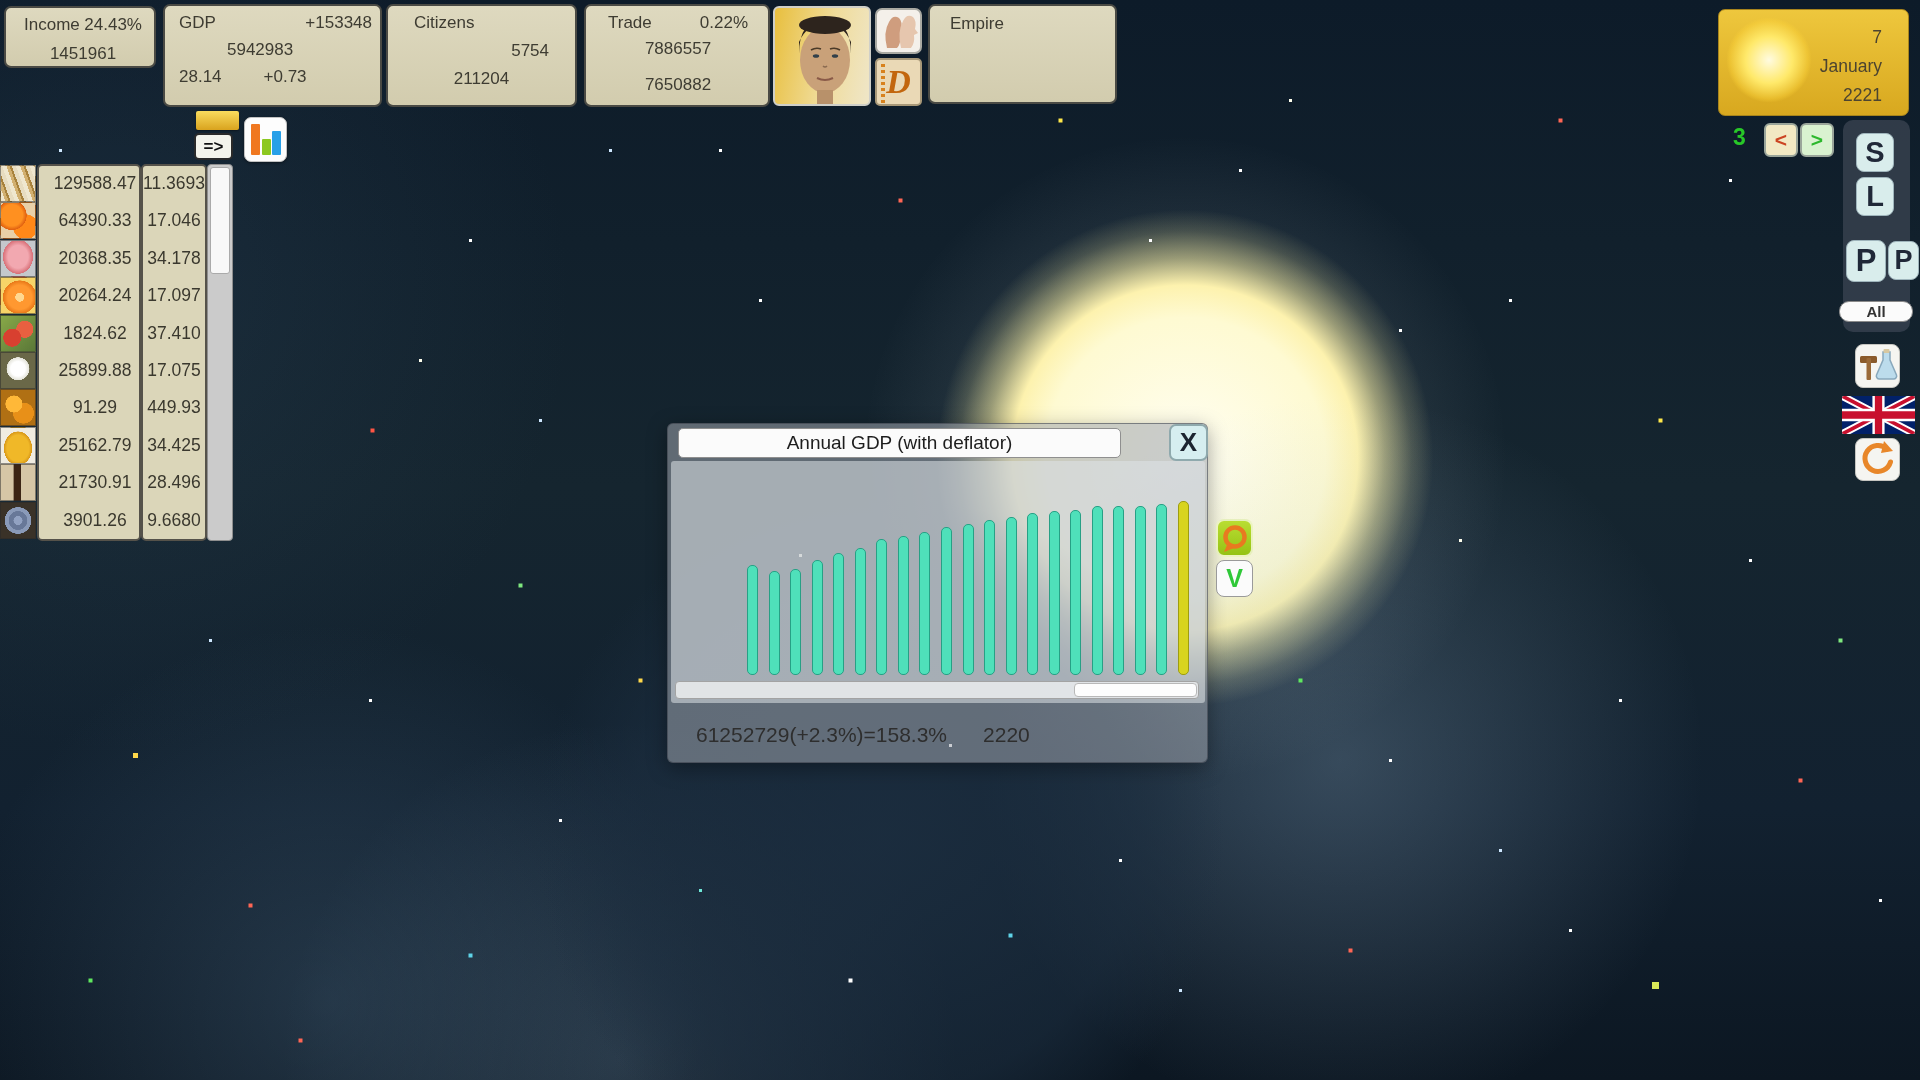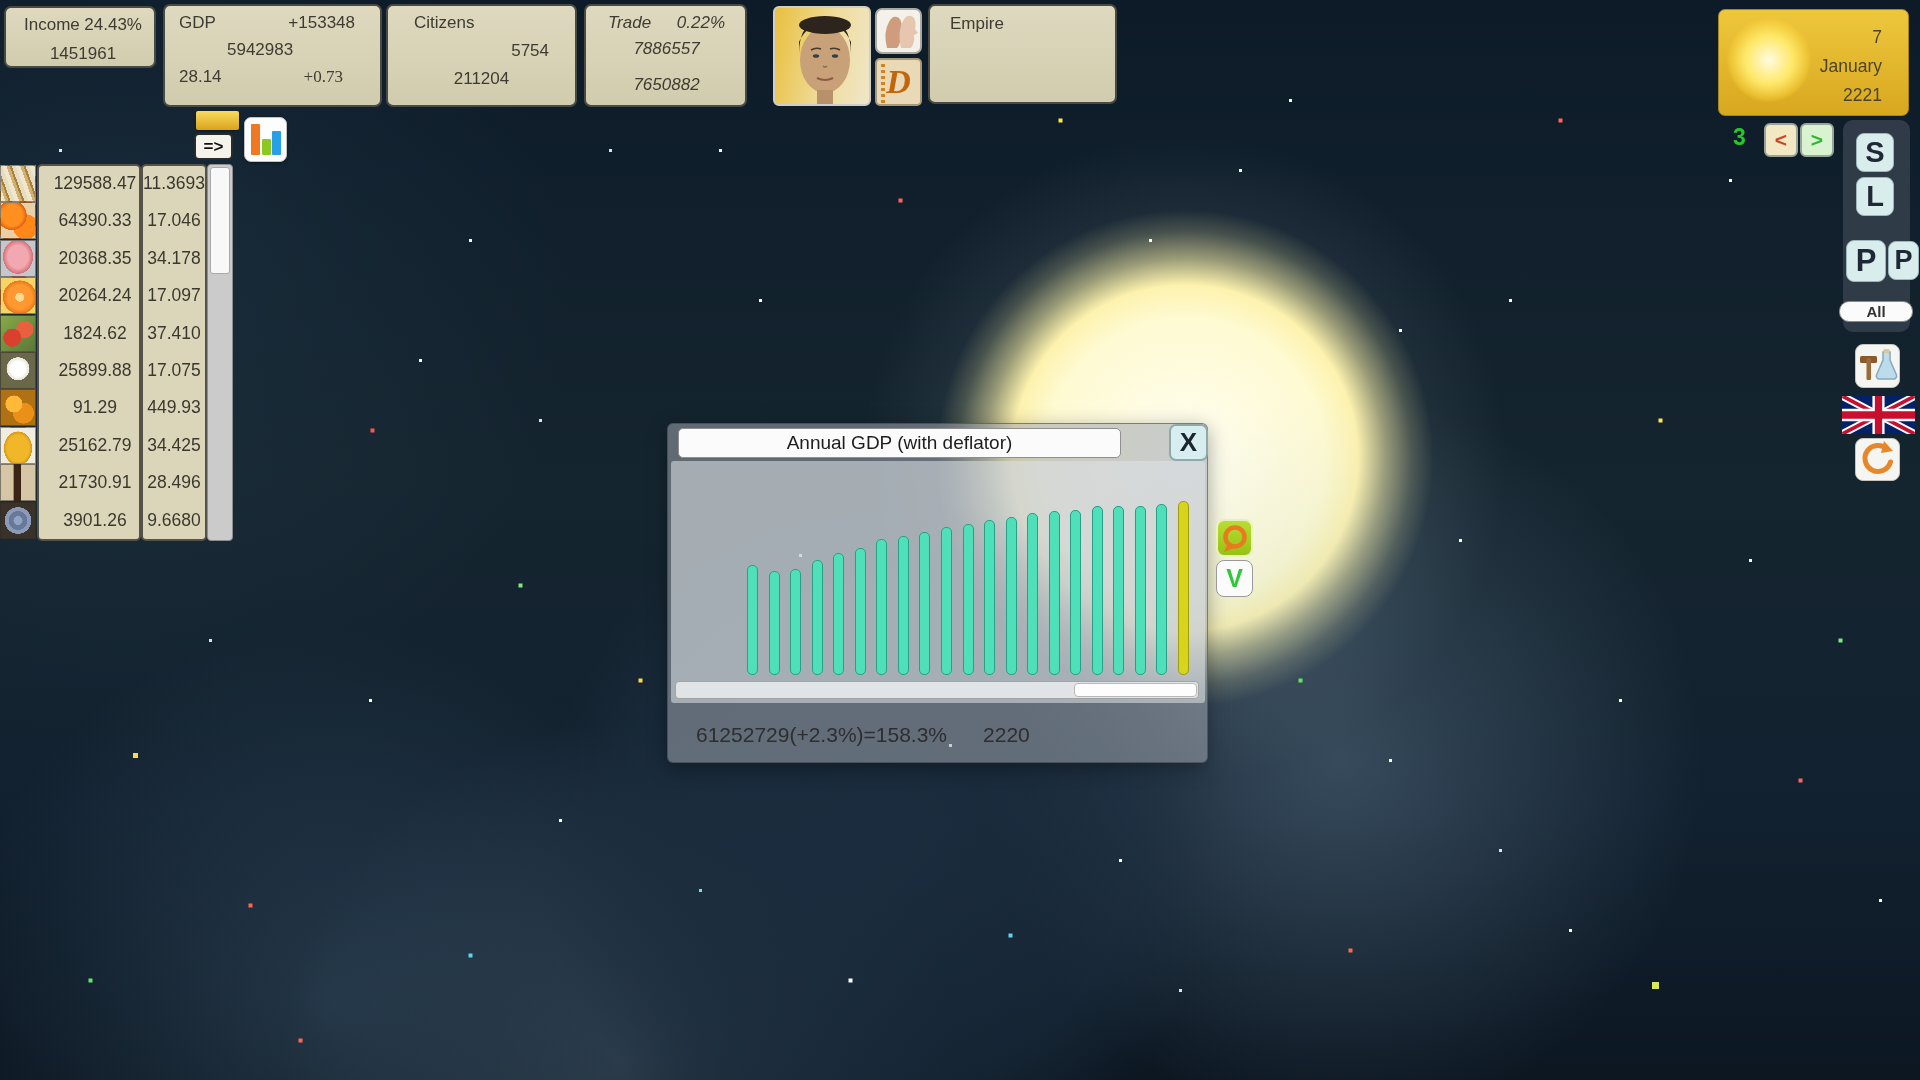--- a/index.html
+++ b/index.html
@@ -34,28 +34,28 @@
       330px 80px 0 1px #fff, 720px 150px 0 1px #fff, 990px 60px 0 1.5px #5fd4e8,
       1150px 240px 0 1px #fff, 1290px 100px 0 1px #ffe, 1510px 300px 0 1px #fff,
       1730px 180px 0 1px #fff, 420px 360px 0 1px #ffe, 1390px 760px 0 1px #fff,
       540px 420px 0 1px #cfe8ff, 1570px 930px 0 1px #fff, 300px 1040px 0 1.5px #ff6655;}
   
   .panel{position:absolute;background:linear-gradient(#ded9bf,#d2ccae);border:2px solid #4a4a44;
     border-radius:7px;color:#3e3c32;font-size:17px;box-sizing:border-box;}
   .prow{display:flex;justify-content:space-between;align-items:center;}
   #income-panel{left:4px;top:6px;width:152px;height:62px;padding:7px 12px 0 18px;}
   #expenses-panel{left:4px;top:74px;width:152px;height:62px;padding:7px 12px 0 12px;}
-  #gdp-panel{left:163px;top:4px;width:219px;height:103px;padding:7px 25px 0 14px;}
+  #gdp-panel{left:163px;top:4px;width:219px;height:103px;padding:7px 8px 0 14px;}
   #citizens-panel{left:386px;top:4px;width:191px;height:103px;padding:7px 26px 0 26px;}
-  #trade-panel{left:584px;top:4px;width:163px;height:103px;padding:7px 20px 0 22px;font-style:italic;}
+  #trade-panel{left:584px;top:4px;width:186px;height:103px;padding:7px 20px 0 22px;}
   #empire-panel{left:928px;top:4px;width:189px;height:100px;padding:8px 0 0 20px;}
   .center-val{text-align:center;margin-top:9px;}
   .gdp-l2{margin:7px 0 0 48px;}
   .gdp-l3{display:flex;margin-top:7px;}
-  .gdp-l3 span:last-child{margin-left:82px;font-family:Liberation Serif, serif;}
+  .gdp-l3 span:last-child{margin-left:42px;}
   .cit-l2{text-align:right;margin-top:8px;}
   .cit-l3{text-align:center;margin-top:8px;}
   
   #portrait-panel{position:absolute;left:773px;top:6px;width:98px;height:100px;border:2px solid #cfcfc8;
     border-radius:6px;box-sizing:border-box;overflow:hidden;background:linear-gradient(100deg,#e8bf3e 0%,#f0dc9a 55%,#efe6c8 100%);}
   #faces-button{position:absolute;left:875px;top:8px;width:47px;height:46px;background:#f4f0ea;
     border:2px solid #a9a9a2;border-radius:7px;box-sizing:border-box;overflow:hidden;}
   #d-button{position:absolute;left:875px;top:58px;width:47px;height:48px;background:#ead9b6;
     border:2px solid #a89878;border-radius:5px;box-sizing:border-box;overflow:hidden;
     font-family:"Liberation Serif",serif;font-style:italic;font-weight:bold;font-size:34px;color:#c2660e;

